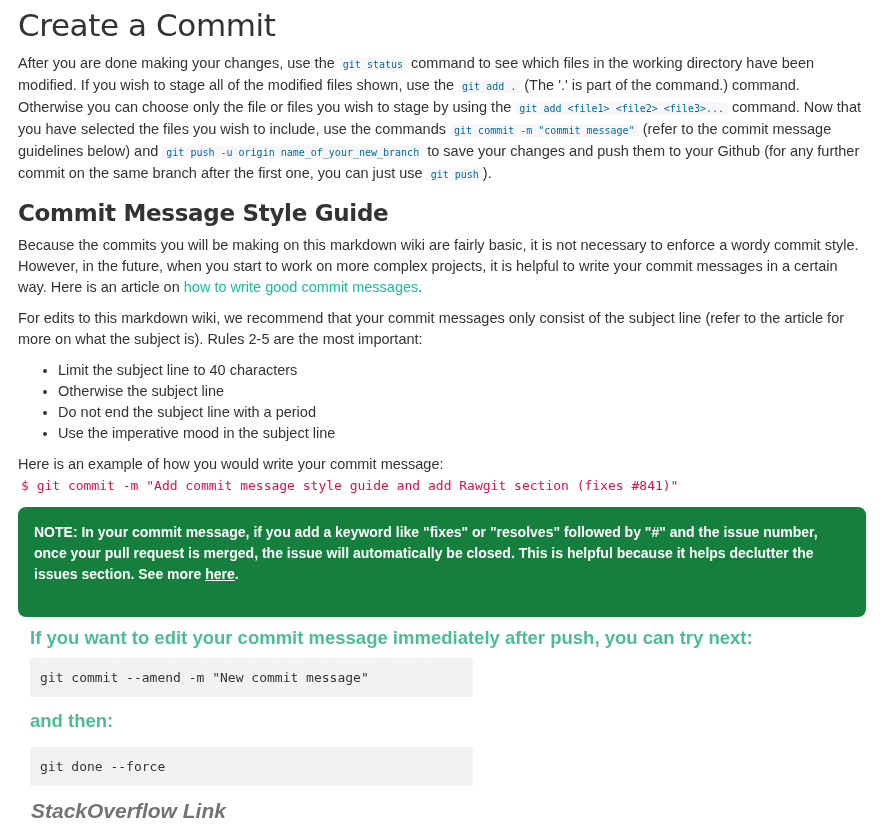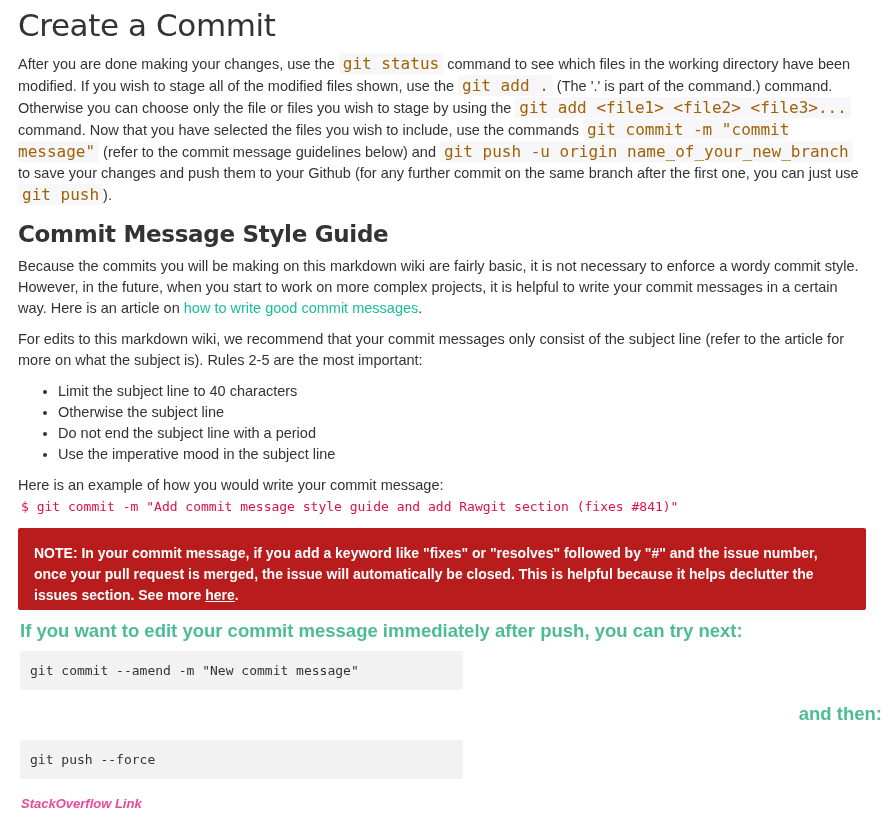--- a/index.html
+++ b/index.html
@@ -17,47 +17,47 @@
       margin: 6px 0 9px 0; color: #333333; letter-spacing: -0.4px;
     }
     h2 {
       font-family: "DejaVu Sans", sans-serif;
       font-weight: 700; font-size: 23px; line-height: 30px;
       margin: 13px 0 7px 0; color: #333333; letter-spacing: -0.3px;
     }
     p { margin: 0 0 10px 0; }
     code {
       font-family: "DejaVu Sans Mono", "Liberation Mono", monospace;
-      font-size: 16px; color: #a16207; background: #f7f7f9;
+      font-size: 10px; color: #0369a1; background: #f7f7f9;
       padding: 1px 4px; border-radius: 2px;
     }
     a.link { color: #1abc9c; text-decoration: none; }
     ul { margin: 0 0 10px 0; padding-left: 40px; }
     li { margin: 0; }
     .cmd-line {
       font-family: "DejaVu Sans Mono", "Liberation Mono", monospace;
       font-size: 13px; color: #d14; margin-left: 3px; display: block;
     }
     .note {
-      background: #b91c1c; color: #ffffff; font-weight: 700;
-      padding: 15px 16px 4px 16px; border-radius: 2px;
+      background: #15803d; color: #ffffff; font-weight: 700;
+      padding: 15px 16px 32px 16px; border-radius: 8px;
       margin: 11px 0 9px 0; font-size: 14px; line-height: 21px;
     }
     .note a { color: #ffffff; text-decoration: underline; }
     h3 {
       color: #4dbc96; font-weight: 700; font-size: 18.5px;
       line-height: 24px; margin: 0 0 8px 2px;
     }
     pre {
       font-family: "DejaVu Sans Mono", "Liberation Mono", monospace;
       font-size: 13px; background: #f2f2f2; color: #333;
       width: 423px; padding: 9px 10px; margin: 0 0 14px 2px;
       border-radius: 2px;
     }
-    .so-link { color: #ec4899; font-weight: 700; font-style: italic; font-size: 13px; text-decoration: none; margin-left: 3px; }
+    .so-link { color: #737373; font-weight: 700; font-style: italic; font-size: 21px; text-decoration: none; margin-left: 3px; }
   </style>
 </head>
 <body>
 
 <div class="page">
   <h1>Create a Commit</h1>
   <p><span>After you are done making your changes, use the </span><code>git status</code><span> command to see which files in the working directory have been modified. If you wish to stage all of the modified files shown, use the </span><code>git add .</code><span> (The '.' is part of the command.) command. Otherwise you can choose only the file or files you wish to stage by using the </span><code>git add &lt;file1&gt; &lt;file2&gt; &lt;file3&gt;...</code><span> command. Now that you have selected the files you wish to include, use the commands </span><code>git commit -m "commit message"</code><span> (refer to the commit message guidelines below) and </span><code>git push -u origin name_of_your_new_branch</code><span> to save your changes and push them to your Github (for any further commit on the same branch after the first one, you can just use </span><code>git push</code><span>).</span></p>
 
   <h2>Commit Message Style Guide</h2>
   <p><span>Because the commits you will be making on this markdown wiki are fairly basic, it is not necessary to enforce a wordy commit style. However, in the future, when you start to work on more complex projects, it is helpful to write your commit messages in a certain way. Here is an article on </span><a class="link" href="#">how to write good commit messages</a><span>.</span></p>
@@ -68,19 +68,19 @@
     <li>Do not end the subject line with a period</li>
     <li>Use the imperative mood in the subject line</li>
   </ul>
   <div style="margin-top:4px;">
     <div>Here is an example of how you would write your commit message:</div>
     <span class="cmd-line">$ git commit -m "Add commit message style guide and add Rawgit section (fixes #841)"</span>
   </div>
   <div class="note"><span>NOTE: In your commit message, if you add a keyword like "fixes" or "resolves" followed by "#" and the issue number, once your pull request is merged, the issue will automatically be closed. This is helpful because it helps declutter the issues section. See more </span><a href="#">here</a><span>.</span></div>
 </div>
 
-<div style="padding-left:18px;">
+<div style="padding-left:28px;">
   <h3>If you want to edit your commit message immediately after push, you can try next:</h3>
   <pre>git commit --amend -m "New commit message"</pre>
-  <h3 style="margin-top:-2px;text-align:right;">and then:</h3>
-  <pre style="margin-top:14px;">git push --force</pre>
+  <h3 style="margin-top:-2px;">and then:</h3>
+  <pre style="margin-top:14px;">git done --force</pre>
   <a class="so-link" href="#">StackOverflow Link</a>
 </div>
 
 </body></html>

